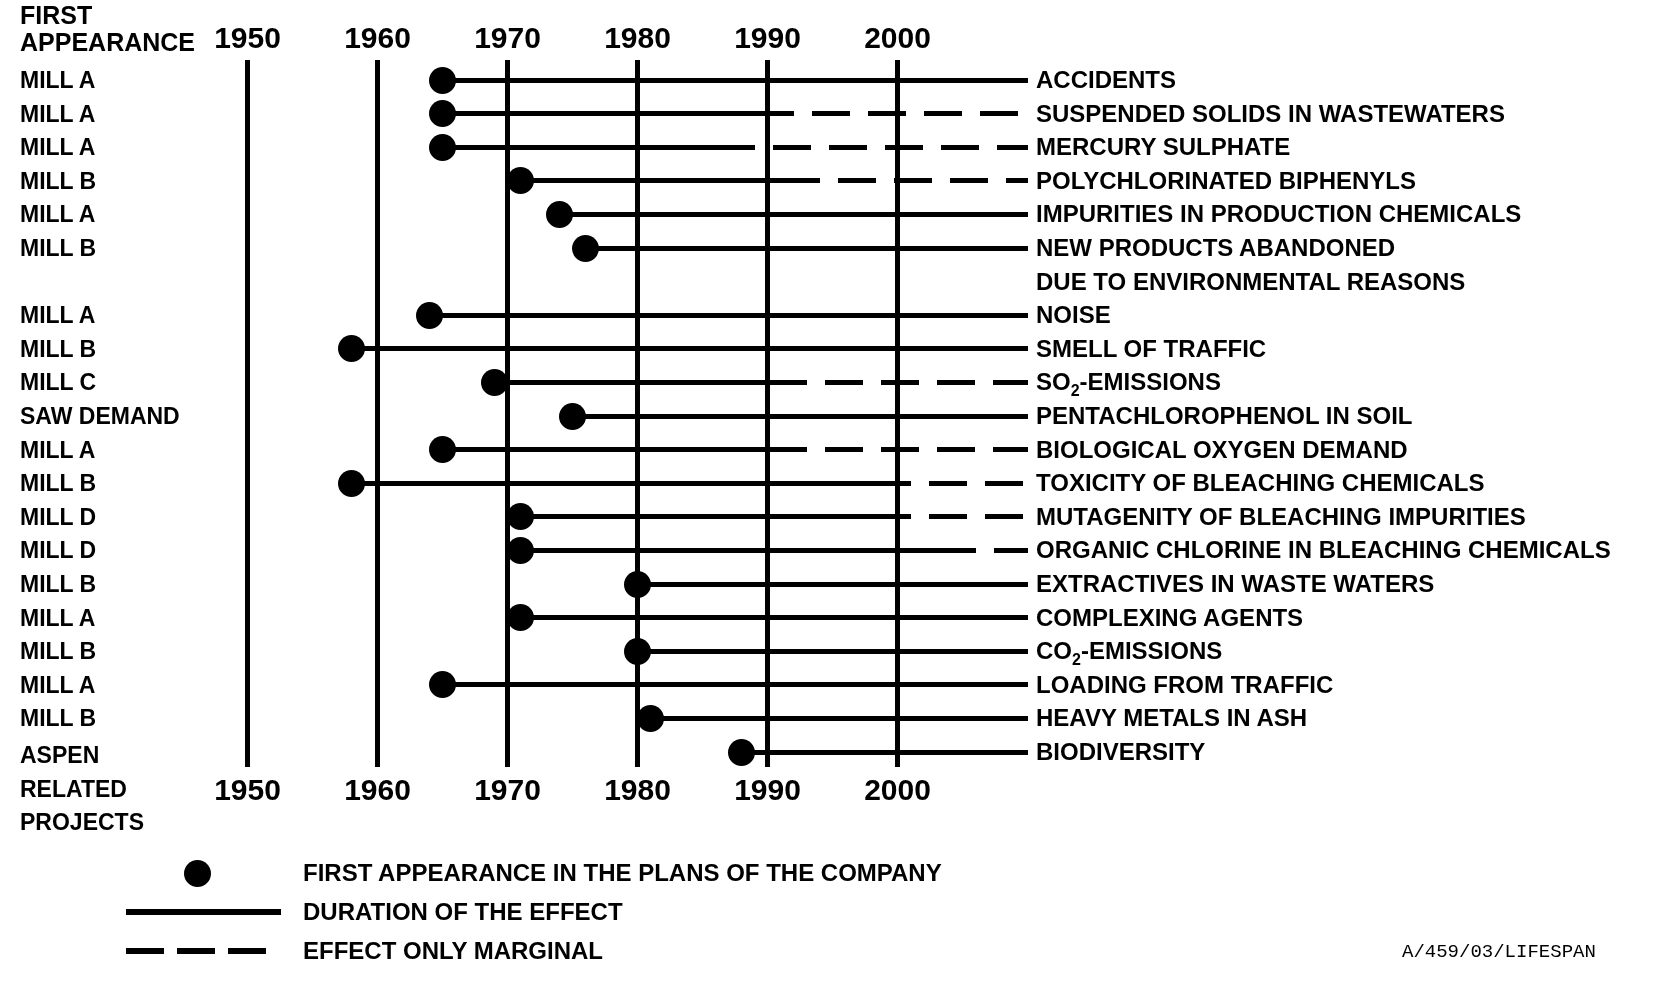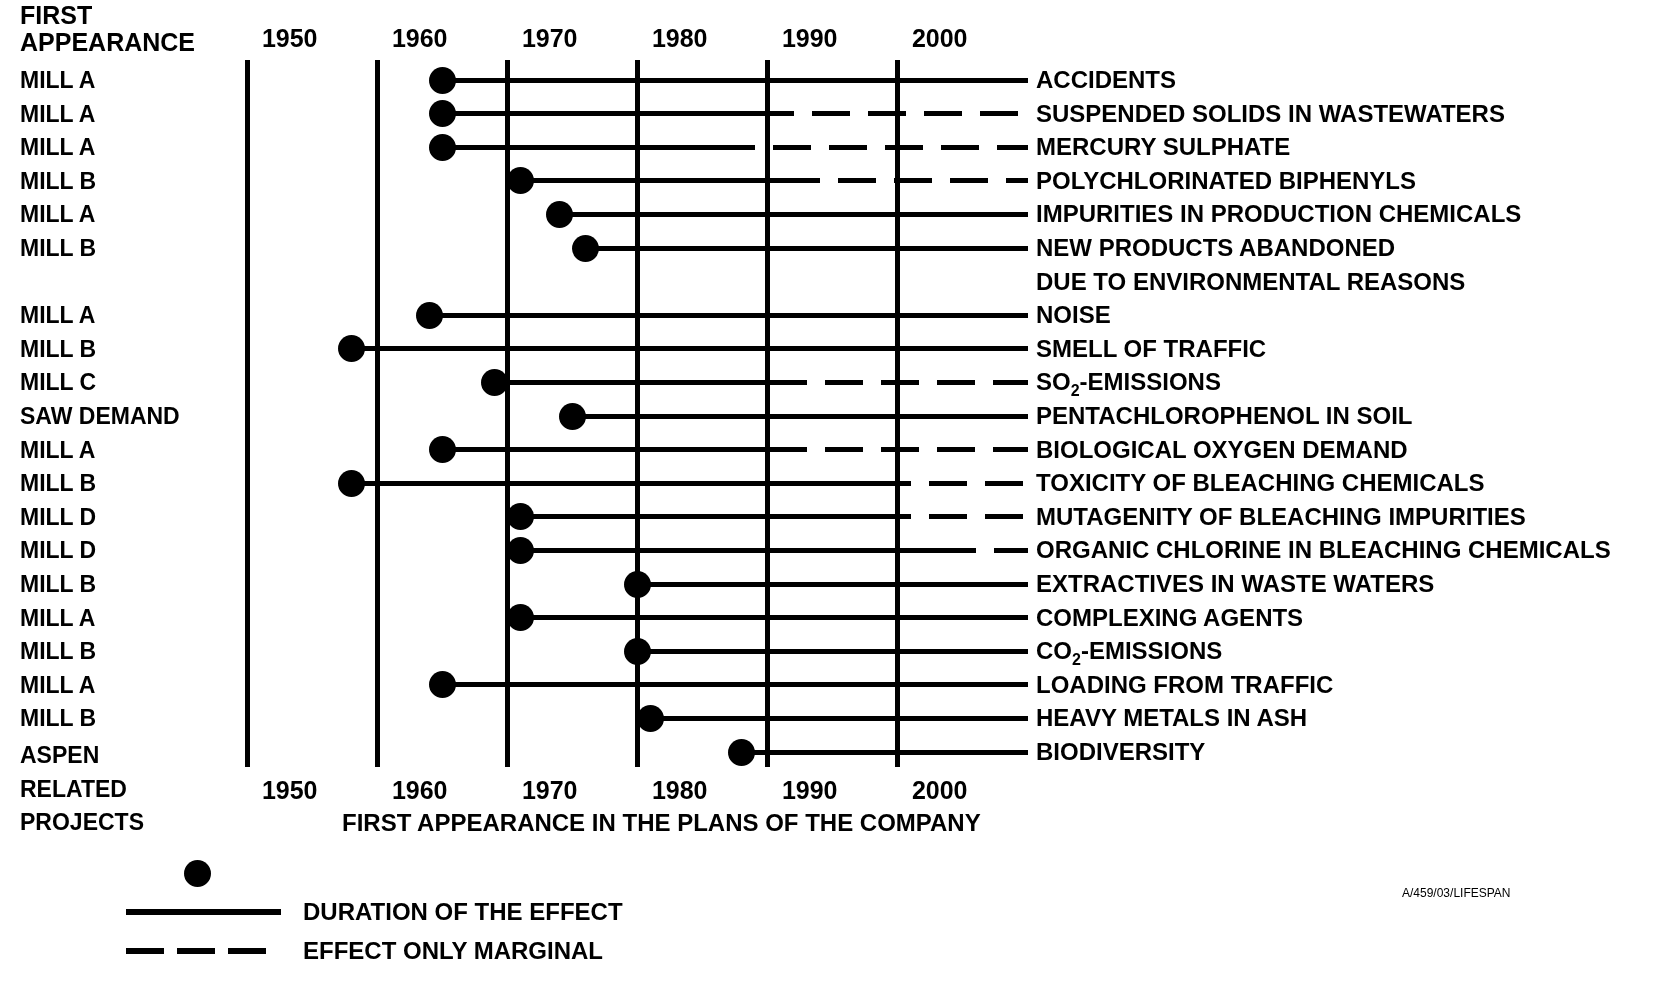--- a/index.html
+++ b/index.html
@@ -3,38 +3,38 @@
 <meta charset="utf-8">
 <style>
   html,body { margin:0; padding:0; background:#fff; }
   #stage {
     position:relative; width:1676px; height:981px; background:#ffffff;
     color:#000; font-family:"Liberation Sans", sans-serif; font-weight:bold;
     overflow:hidden;
   }
   .title-line { position:absolute; left:20px; font-size:25px; line-height:27px; white-space:nowrap; }
   .gridline   { position:absolute; width:5px; background:#000; }
-  .year-label { position:absolute; width:140px; text-align:right; font-size:25px; line-height:26px; }
+  .year-label { position:absolute; width:140px; text-align:center; font-size:30px; line-height:26px; }
   .rowline    { position:absolute; height:5px; background:#000; }
   .rowline-dashed {
     position:absolute; height:5px;
     background:repeating-linear-gradient(to right, transparent 0 18px, #000 18px 56px);
   }
   .dot { position:absolute; width:27px; height:27px; border-radius:50%; background:#000; }
   .mill-label  { position:absolute; left:20px; font-size:23px; line-height:28px; white-space:nowrap; }
   .right-label { position:absolute; left:1036px; font-size:24px; line-height:28px; white-space:nowrap; }
   .right-label sub { font-size:16px; line-height:0; }
   .legend-marker-dot { position:absolute; width:27px; height:27px; border-radius:50%; background:#000; }
   .legend-line-solid { position:absolute; height:6px; background:#000; }
   .legend-line-dashed {
     position:absolute; height:6px;
     background:repeating-linear-gradient(to right, #000 0 38px, transparent 38px 51px);
   }
   .legend-label { position:absolute; left:303px; font-size:24px; line-height:28px; white-space:nowrap; }
-  .footer-note { position:absolute; left:1402px; top:886px; font-size:12px; font-weight:normal; white-space:nowrap; }
+  .footer-note { position:absolute; left:1402px; top:941px; font-size:19px; font-weight:normal; white-space:nowrap;font-family:Liberation Mono, monospace; }
 </style>
 </head>
 <body>
 
 <div id="stage">
   <div class="title-line" style="top:2px">FIRST</div>
   <div class="title-line" style="top:29px">APPEARANCE</div>
 
   <div id="grid-layer">
       <div class="gridline" style="left: 245px; top: 60px; height: 707px;"></div>
@@ -144,21 +144,21 @@
       <div class="right-label" style="top: 704.4px;">HEAVY METALS IN ASH</div>
       <div class="mill-label" style="top: 741px;">ASPEN</div>
       <div class="mill-label" style="top: 774.6px;">RELATED</div>
       <div class="mill-label" style="top: 808.2px;">PROJECTS</div>
       <div class="rowline" style="left: 741.5px; top: 749.5px; width: 286px;"></div>
       <div class="dot" style="left: 728px; top: 738.5px;"></div>
       <div class="right-label" style="top: 738px;">BIODIVERSITY</div>
     </div>
   <div id="legend-layer">
       <div class="legend-marker-dot" style="left: 184px; top: 859.5px;"></div>
-      <div class="legend-label" style="top: 809px; margin-left: 39px;">FIRST APPEARANCE IN THE PLANS OF THE COMPANY</div>
+      <div class="legend-label" style="top: 859px;">FIRST APPEARANCE IN THE PLANS OF THE COMPANY</div>
       <div class="legend-line-solid" style="left: 126px; top: 908.5px; width: 155px;"></div>
       <div class="legend-label" style="top: 897.5px;">DURATION OF THE EFFECT</div>
       <div class="legend-line-dashed" style="left: 126px; top: 947.5px; width: 140px;"></div>
       <div class="legend-label" style="top: 936.5px;">EFFECT ONLY MARGINAL</div>
     </div>
 
   <div class="footer-note">A/459/03/LIFESPAN</div>
 </div>
 
 </body></html>

